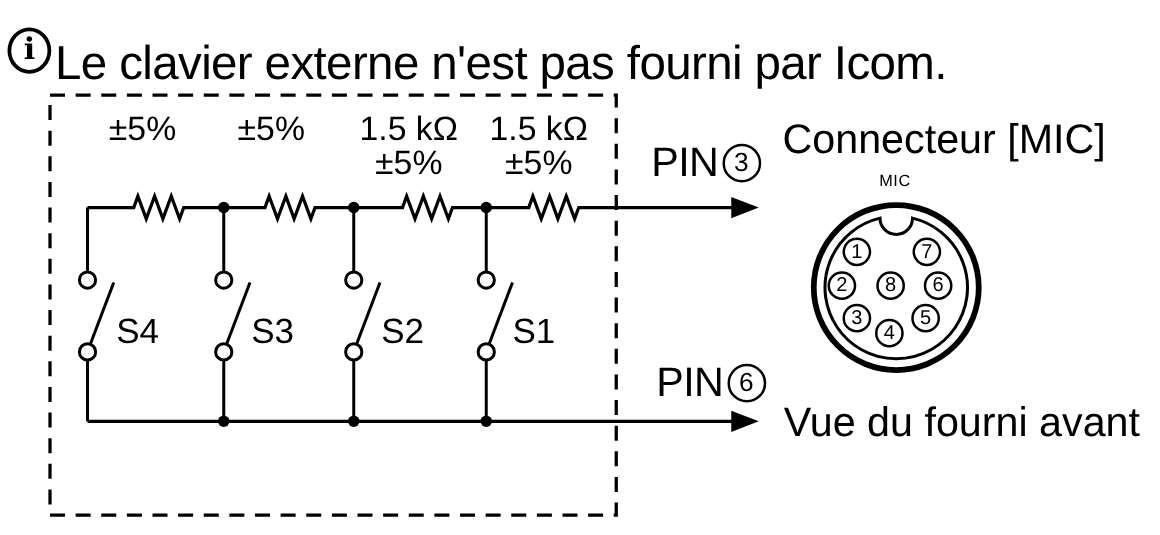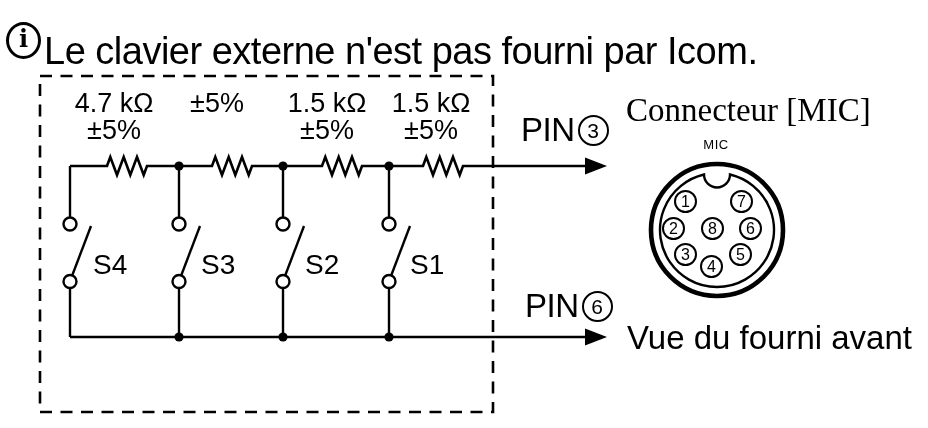--- a/index.html
+++ b/index.html
@@ -23,21 +23,21 @@
   
   .slabel{position:absolute;top:249px;font-size:28px;}
   
   .pinlabel{position:absolute;display:flex;align-items:center;gap:3px;}
   .pinlabel .pin-word{font-size:33px;letter-spacing:-0.5px;}
   .pin-circle{
     width:27px;height:27px;border:2.5px solid #000;border-radius:50%;
     display:flex;align-items:center;justify-content:center;font-size:21px;line-height:1;
   }
   
-  .connector-title{position:absolute;left:626px;top:92px;font-size:33px;white-space:nowrap;font-family:Liberation Serif, serif;}
+  .connector-title{position:absolute;left:626px;top:92px;font-size:33px;white-space:nowrap;}
   .mic-label{position:absolute;left:660px;top:137px;width:112px;text-align:center;
     font-size:13px;font-weight:normal;letter-spacing:0.5px;}
   .conn-pin{
     position:absolute;width:19px;height:19px;border:2px solid #000;border-radius:50%;
     display:flex;align-items:center;justify-content:center;font-size:16px;line-height:1;
     background:#fff;
   }
   .caption{position:absolute;left:627px;top:319px;font-size:33px;line-height:38px;width:300px;}
   .box-label{position:absolute;left:48px;top:361px;font-size:30px;}
 </style>
@@ -105,21 +105,20 @@
     <circle cx="717" cy="230" r="66" fill="#fff" stroke="#000" stroke-width="4.6"></circle>
     <path d="M 704 174.5 A 57 57 0 1 0 730 174.5 A 13 13 0 0 1 704 174.5 Z" fill="#fff" stroke="#000" stroke-width="2.4"></path>
   </svg>
 
   <div class="note">
     <span class="info-icon">i</span>
     <span class="note-text">Le clavier externe n'est pas fourni par Icom.</span>
   </div>
 
   <div class="rlabel" style="left:49px;">
-    <span>4.7 kΩ</span>
     <span>±5%</span>
   </div>
   <div class="rlabel" style="left:152px;">
     <span>±5%</span>
   </div>
   <div class="rlabel" style="left:262px;">
     <span>1.5 kΩ</span>
     <span>±5%</span>
   </div>
   <div class="rlabel" style="left:366px;">

